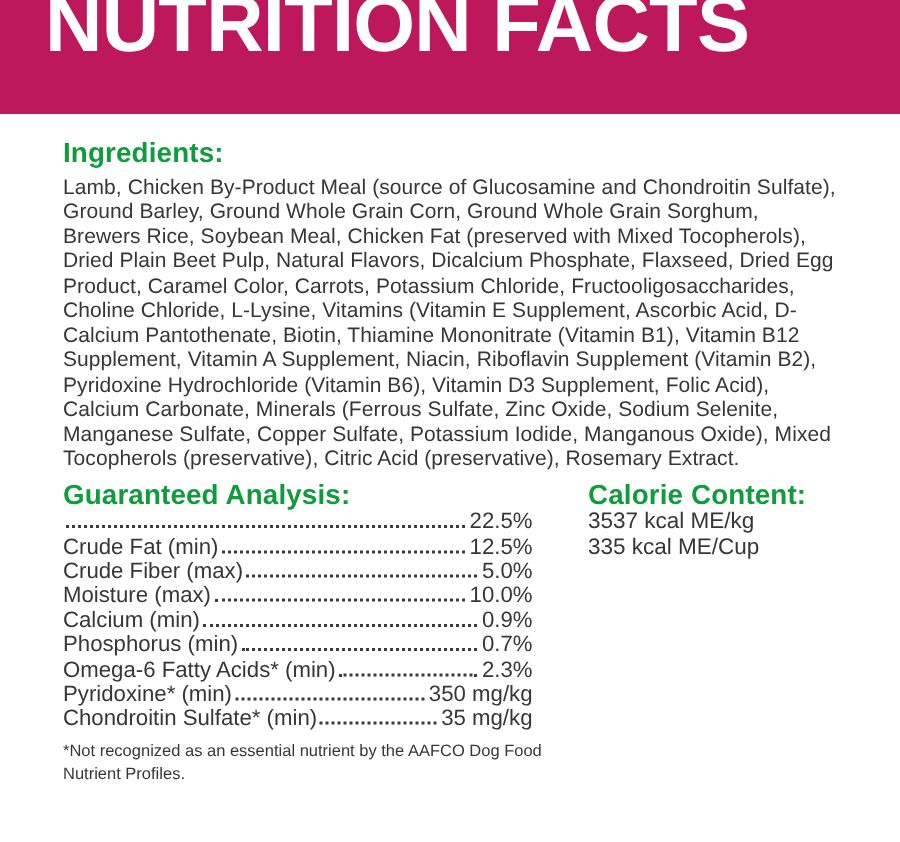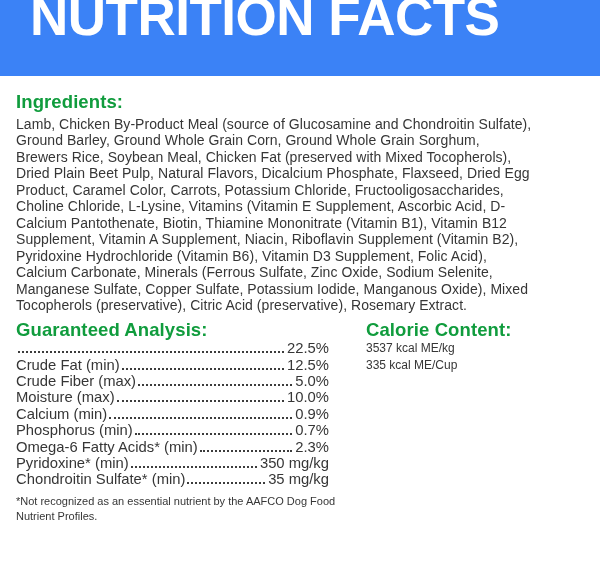--- a/index.html
+++ b/index.html
@@ -7,35 +7,35 @@
     width: 600px; height: 561px;
     background: #ffffff;
     overflow: hidden;
     font-family: "Liberation Sans", sans-serif;
   }
   .label { width: 600px; height: 561px; position: relative; }
 
   
   .banner {
     height: 76px;
-    background: #3b82f6;
+    background: #be185d;
     overflow: hidden;
   }
   .banner h1 {
     margin: -11px 0 0 30px;
     line-height: 56px;
     font-size: 53px;
     font-weight: bold;
     letter-spacing: -0.5px;
     color: #ffffff;
     white-space: nowrap;
   }
 
   
-  .content { padding: 0 26px 0 16px; color: #363636; }
+  .content { padding: 0 26px 0 42px; color: #363636; }
 
   .green-heading {
     margin: 0;
     color: #109c3d;
     font-size: 18.5px;
     font-weight: bold;
     line-height: 20px;
     letter-spacing: 0.1px;
   }
   .ing-heading { margin-top: 16px; }
@@ -70,21 +70,21 @@
 
   .footnote {
     margin: 6px 0 0 0;
     width: 335px;
     font-size: 11px;
     line-height: 15px;
   }
 
   .cal-line {
     margin: 0;
-    font-size: 12px;
+    font-size: 15px;
     line-height: 16.4px;
   }
 </style>
 </head>
 <body>
 
 <div class="label">
 
   <header class="banner">
     <h1>NUTRITION FACTS</h1>

